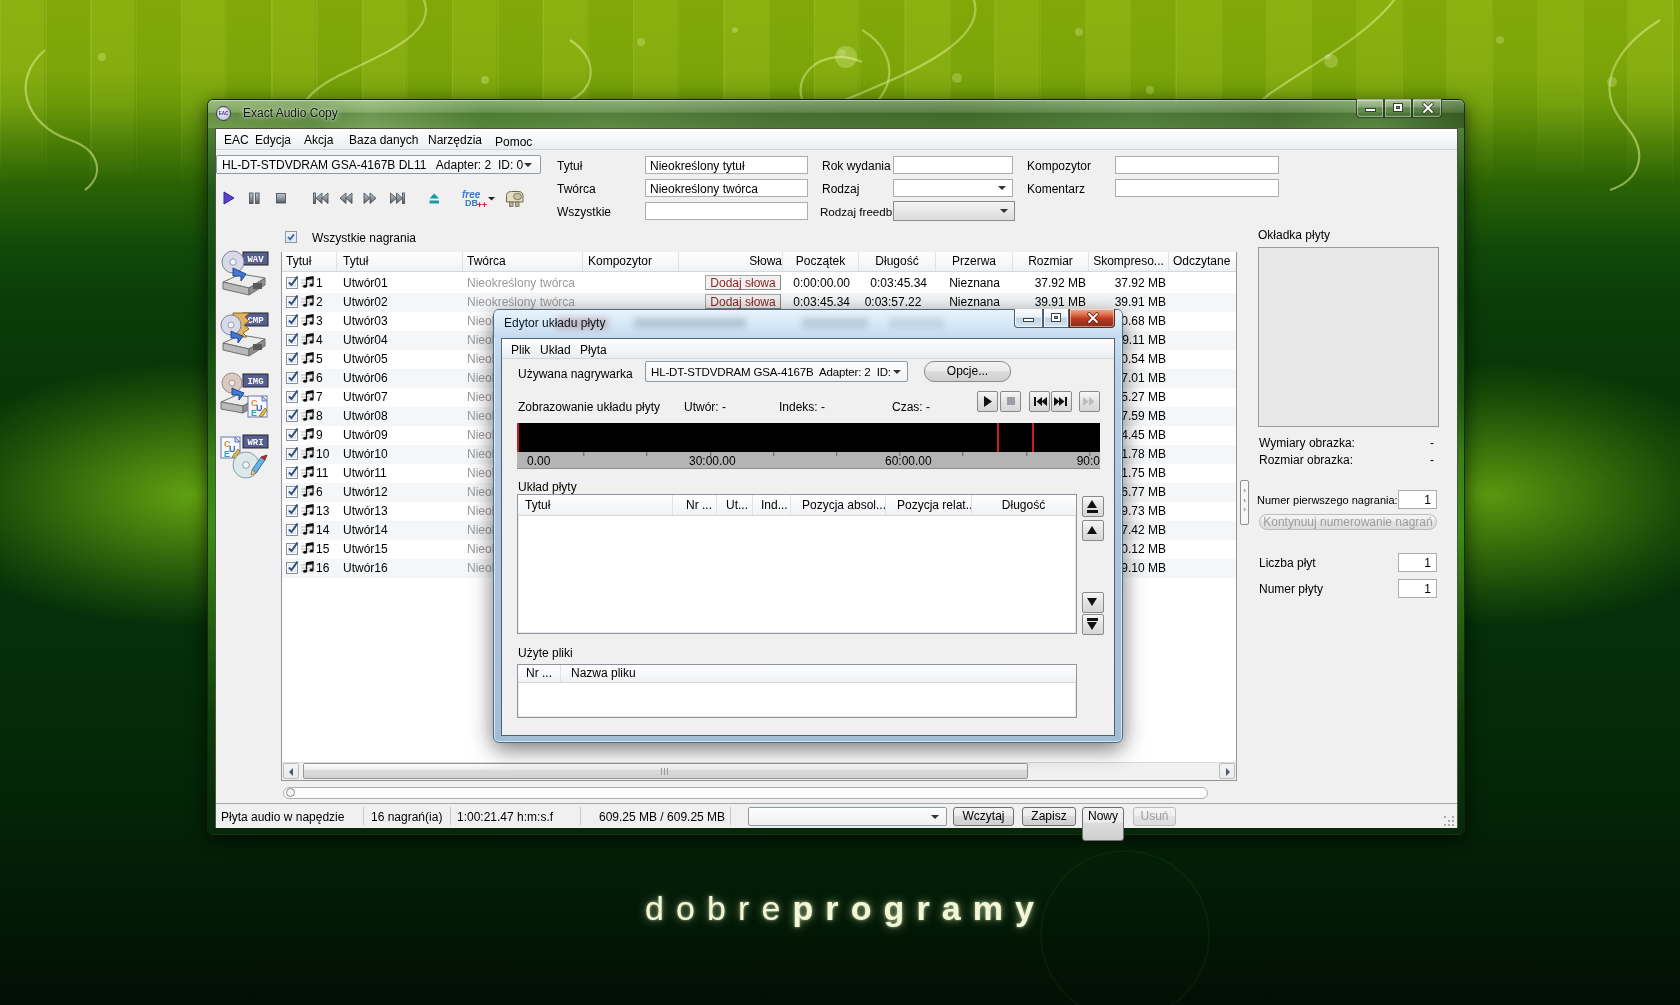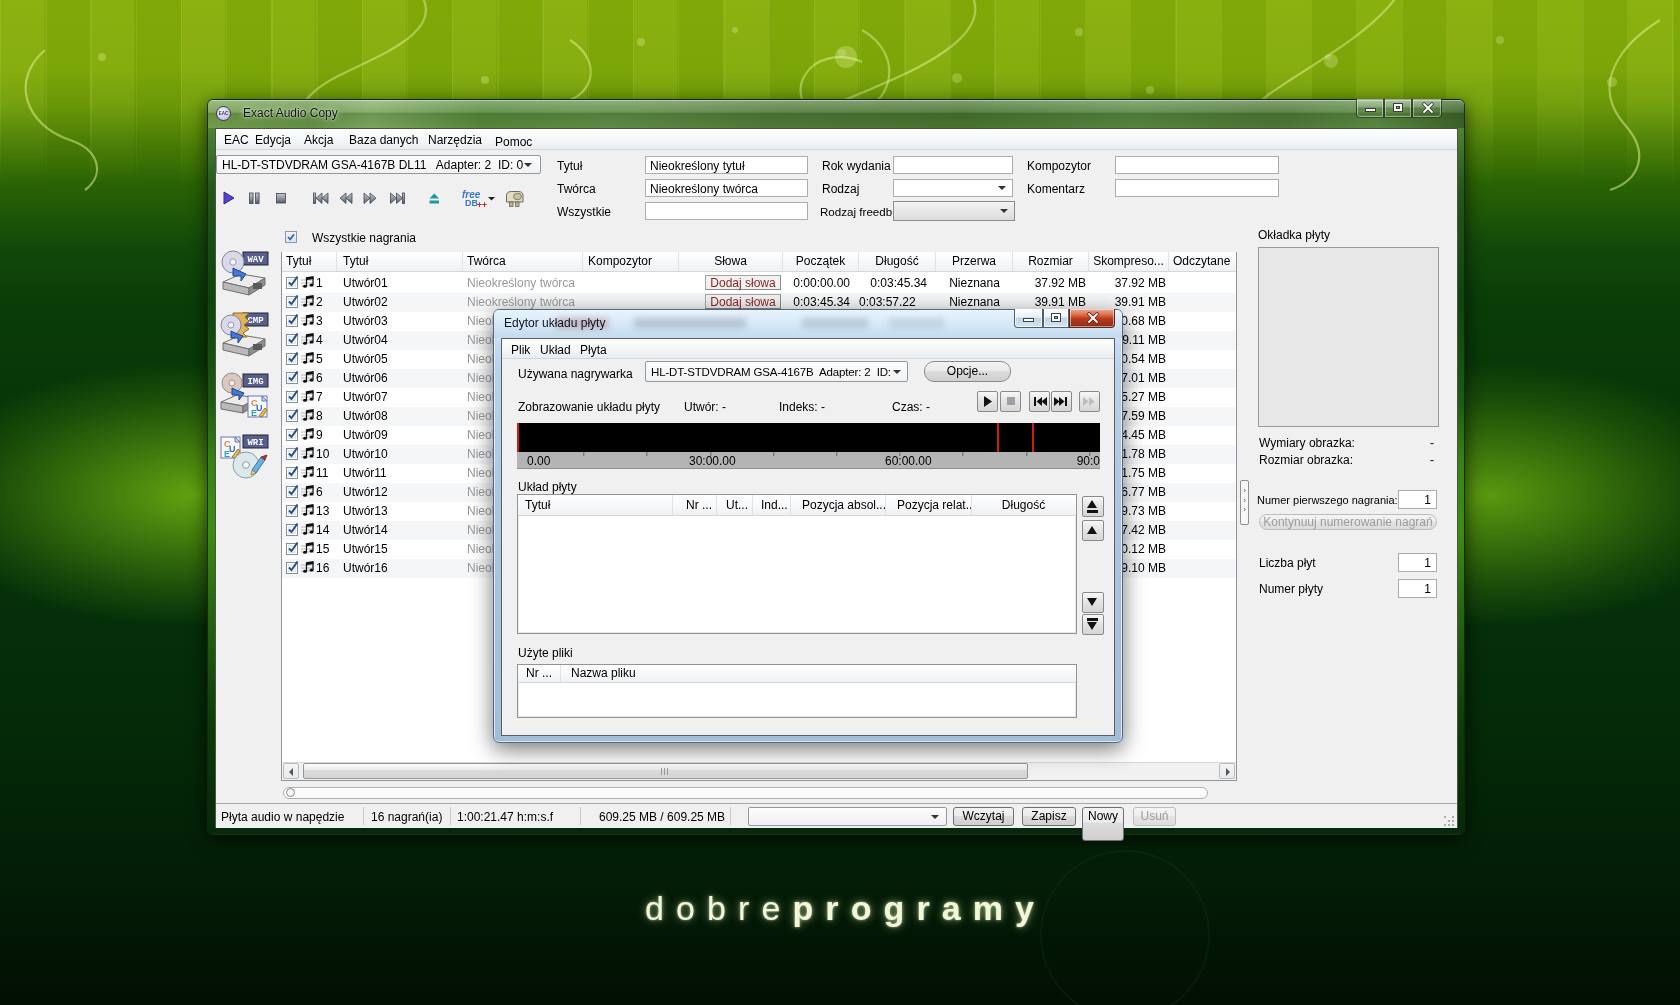--- a/index.html
+++ b/index.html
@@ -214,21 +214,21 @@
 <path d="M33,37 L42,24 L46,27 L37,40 Z" fill="#6ab0e0" stroke="#2a6090" stroke-width="0.8"></path>
     <path d="M42,24 L46,27 L48,22 Z" fill="#c03030" stroke="#702020" stroke-width="0.8"></path>
     <path d="M33,37 L37,40 L32,42 Z" fill="#e8d0a0" stroke="#907840" stroke-width="0.8"></path>
 </svg>
 <div class="abs" id="tbl" style="left:281px;top:252px;width:956px;height:529px;background:#fff;border:1px solid #8e959e"></div>
 <div class="abs" style="left:282px;top:252px;width:954px;height:20px;background:linear-gradient(#ffffff,#f6f7f9 60%,#f0f1f3);border-bottom:1px solid #d5d8db;display:flex" id="thead">
     <span class="hc" style="width:55px;padding-left:4px">Tytuł</span>
     <span class="hc" style="width:126px;padding-left:6px">Tytuł</span>
     <span class="hc" style="width:120px;padding-left:4px">Twórca</span>
     <span class="hc" style="width:96px;padding-left:5px">Kompozytor</span>
-    <span class="hc" style="width:104px;text-align:center">Słowa</span>
+    <span class="hc" style="width:104px;text-align:right">Słowa</span>
     <span class="hc" style="width:76px;text-align:center">Początek</span>
     <span class="hc" style="width:77px;text-align:center">Długość</span>
     <span class="hc" style="width:77px;text-align:center">Przerwa</span>
     <span class="hc" style="width:76px;text-align:center">Rozmiar</span>
     <span class="hc" style="width:80px;text-align:center">Skompreso...</span>
     <span class="hc" style="width:67px;padding-left:4px;border-right:none">Odczytane</span>
   </div>
 <div class="tr" style="top:274px;background:#ffffff">
     <span class="c" style="width:55px"><span class="ckb"><svg width="14" height="13" style="position:absolute;left:-1px;top:-3px;overflow:visible">
           <path d="M3,7.5 L5.5,10 L11.5,1.5" stroke="#32507c" stroke-width="2.1" fill="none"></path>
@@ -272,21 +272,21 @@
           <rect x="4.9" y="3.8" width="1.2" height="7.4"></rect>
           <rect x="11.4" y="2.6" width="1.2" height="7.4"></rect>
           <path d="M4.9,2.2 L12.6,1 L12.6,4 L4.9,5.2 Z"></path>
         </g>
       </svg><span style="margin-left:2px">2</span></span>
     <span class="c" style="width:126px;padding-left:6px">Utwór02</span>
     <span class="c" style="width:120px;padding-left:4px;color:#9a9a9a">Nieokreślony twórca</span>
     <span class="c" style="width:96px"></span>
     <span class="c" style="width:104px;text-align:right;padding-right:2px"><span class="chip">Dodaj słowa</span></span>
     <span class="c" style="width:76px;text-align:right;padding-right:9px">0:03:45.34</span>
-    <span class="c" style="width:77px;text-align:left;padding-right:9px">0:03:57.22</span>
+    <span class="c" style="width:77px;text-align:center;padding-right:9px">0:03:57.22</span>
     <span class="c" style="width:77px;text-align:center">Nieznana</span>
     <span class="c" style="width:76px;text-align:right;padding-right:3px">39.91 MB</span>
     <span class="c" style="width:80px;text-align:right;padding-right:3px">39.91 MB</span>
     <span class="c" style="width:67px"></span>
   </div>
 <div class="tr" style="top:312px;background:#ffffff">
     <span class="c" style="width:55px"><span class="ckb"><svg width="14" height="13" style="position:absolute;left:-1px;top:-3px;overflow:visible">
           <path d="M3,7.5 L5.5,10 L11.5,1.5" stroke="#32507c" stroke-width="2.1" fill="none"></path>
         </svg></span><svg class="nt" width="13" height="14">
         <g fill="#b9b9b9">

